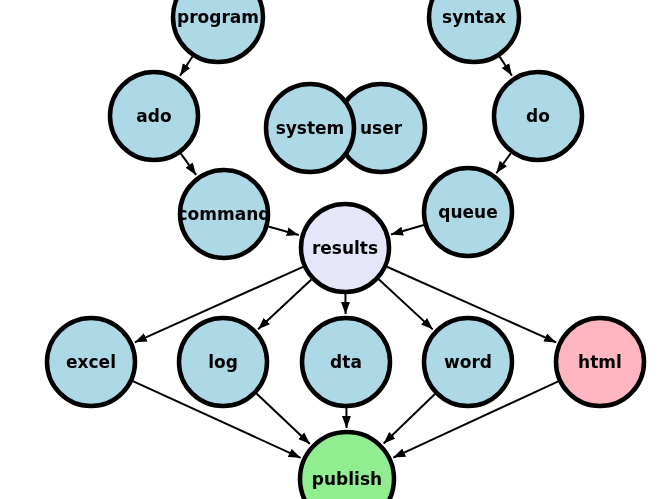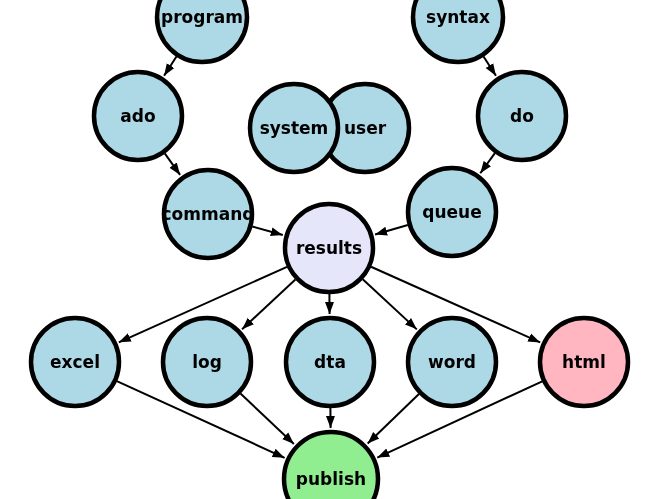--- a/index.html
+++ b/index.html
@@ -9,20 +9,21 @@
     width: 660px;
     height: 499px;
     overflow: hidden;
     font-family: "DejaVu Sans", sans-serif;
   }
   #canvas-wrap {
     position: relative;
     width: 644px;
     height: 499px;
     background: #ffffff;
+    padding-left: 16px;
   }
   svg { display: block; }
   .node-circle { stroke-linejoin: round; }
   .node-label {
     font-family: "DejaVu Sans", "Liberation Sans", sans-serif;
     font-weight: bold;
     font-size: 17px;
     fill: #000000;
     text-anchor: middle;
     pointer-events: none;

